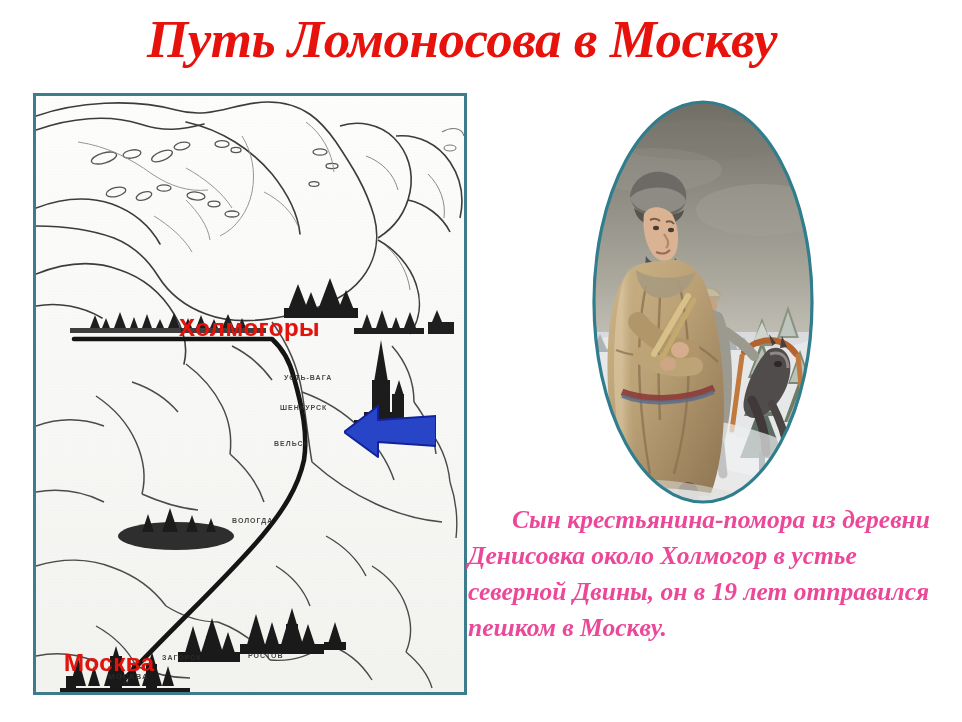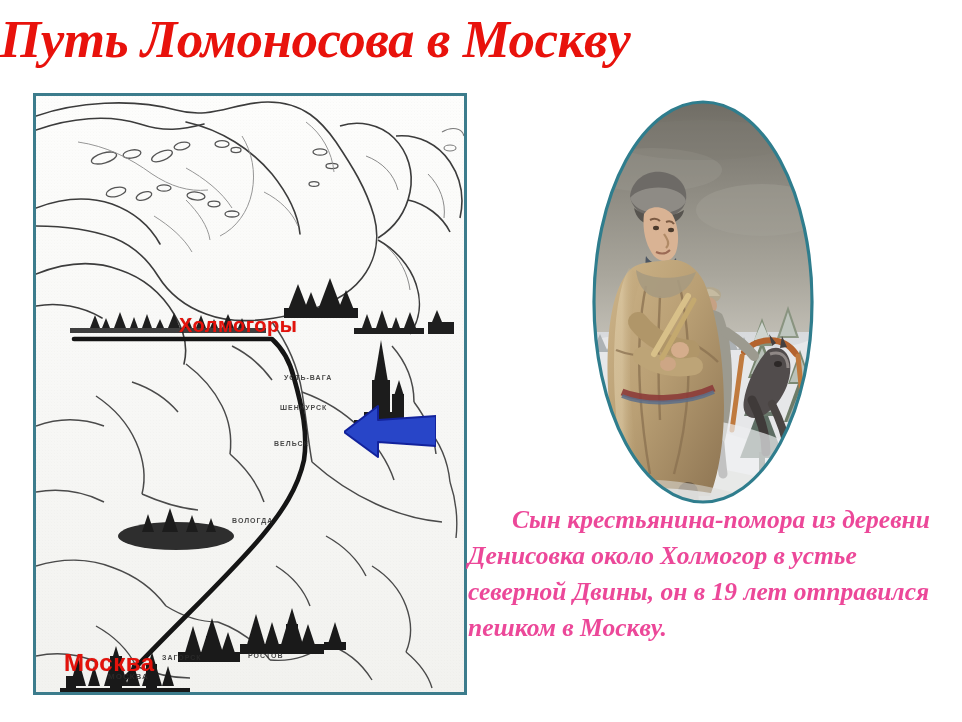--- a/index.html
+++ b/index.html
@@ -10,21 +10,21 @@
     font-family:"Liberation Serif",serif;
     overflow:hidden;
     position:relative;
   }
   .slide{position:absolute;left:0;top:0;width:962px;height:722px;}
 
   
   .title{
     position:absolute;
     left:0;top:8px;width:924px;
-    text-align:left;
+    text-align:center;
     font-family:"Liberation Serif",serif;
     font-weight:bold;font-style:italic;
     font-size:53px;
     line-height:62px;
     letter-spacing:-0.5px;
     color:#e8120c;
     white-space:nowrap;
   }
 
   
@@ -41,21 +41,21 @@
 
   .map-label{
     position:absolute;
     font-family:"Liberation Sans",sans-serif;
     font-weight:bold;
     color:#e3120b;
     letter-spacing:0.5px;
     text-shadow:0 0 1px rgba(120,0,0,.35);
     white-space:nowrap;
   }
-  .label-kholmogory{left:143px;top:218px;font-size:20px;}
+  .label-kholmogory{left:143px;top:218px;font-size:24px;}
   .label-moskva{left:28px;top:553px;font-size:24px;}
 
   
   .mini-cap{
     position:absolute;
     font-family:"Liberation Sans",sans-serif;
     font-size:7px;font-weight:bold;
     letter-spacing:1px;
     color:#2c2c2c;
     white-space:nowrap;

